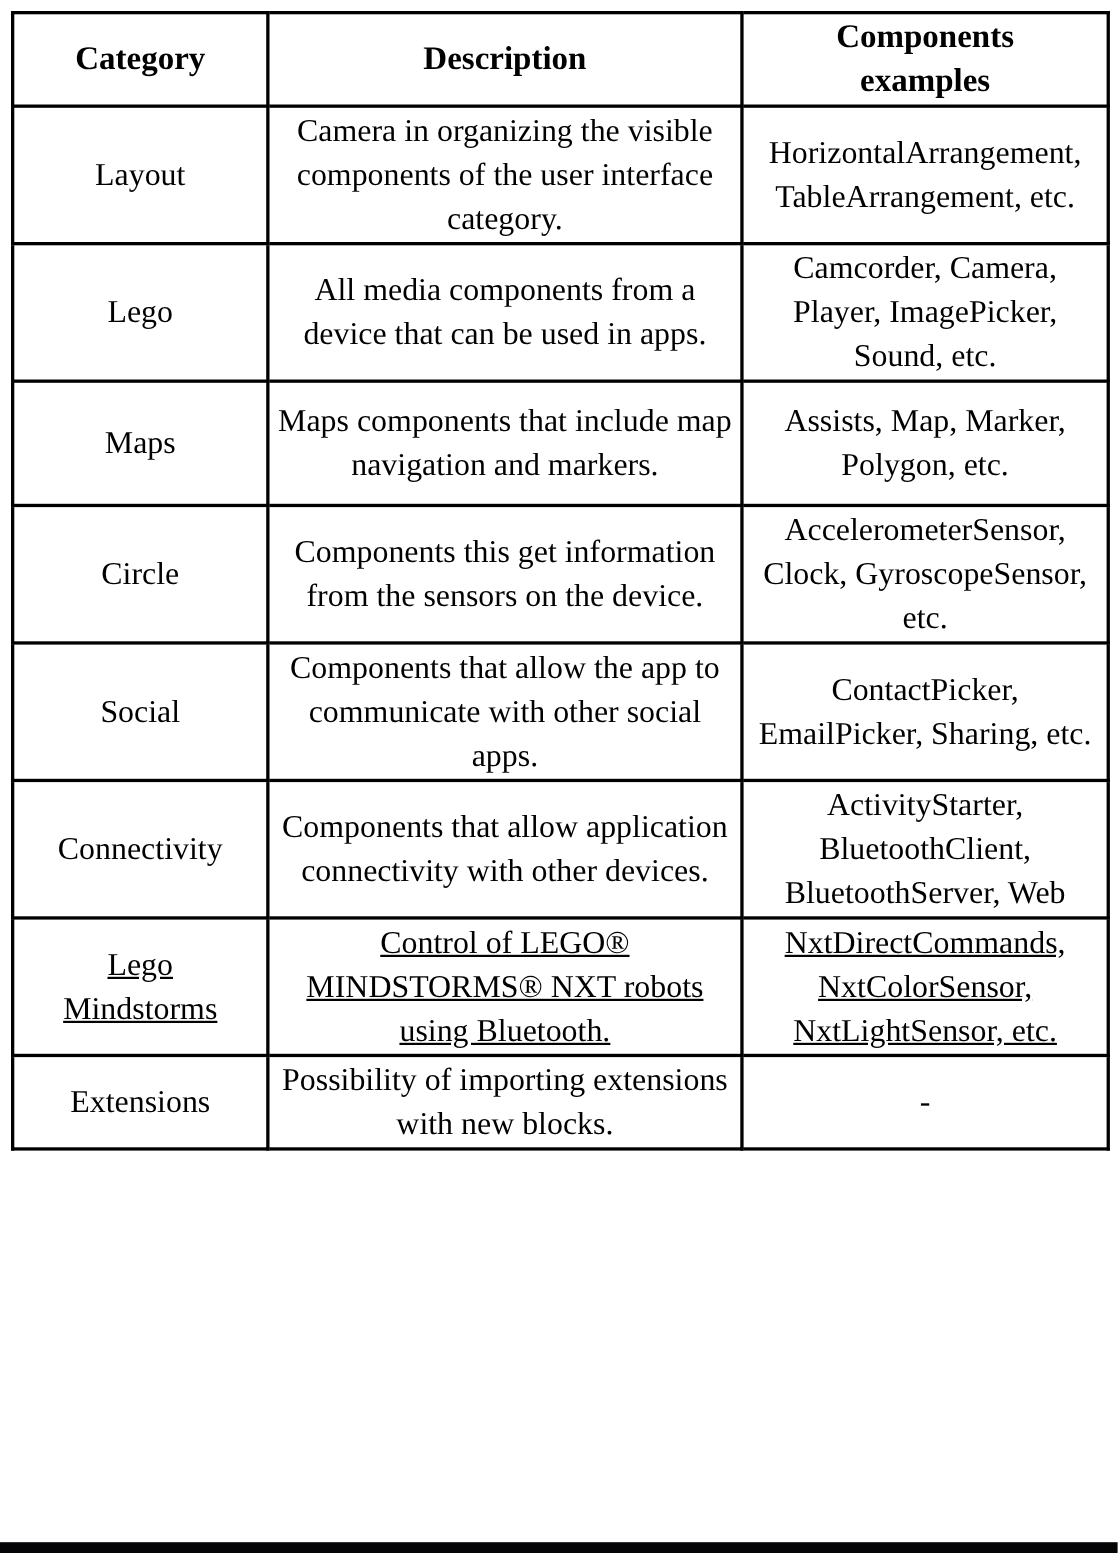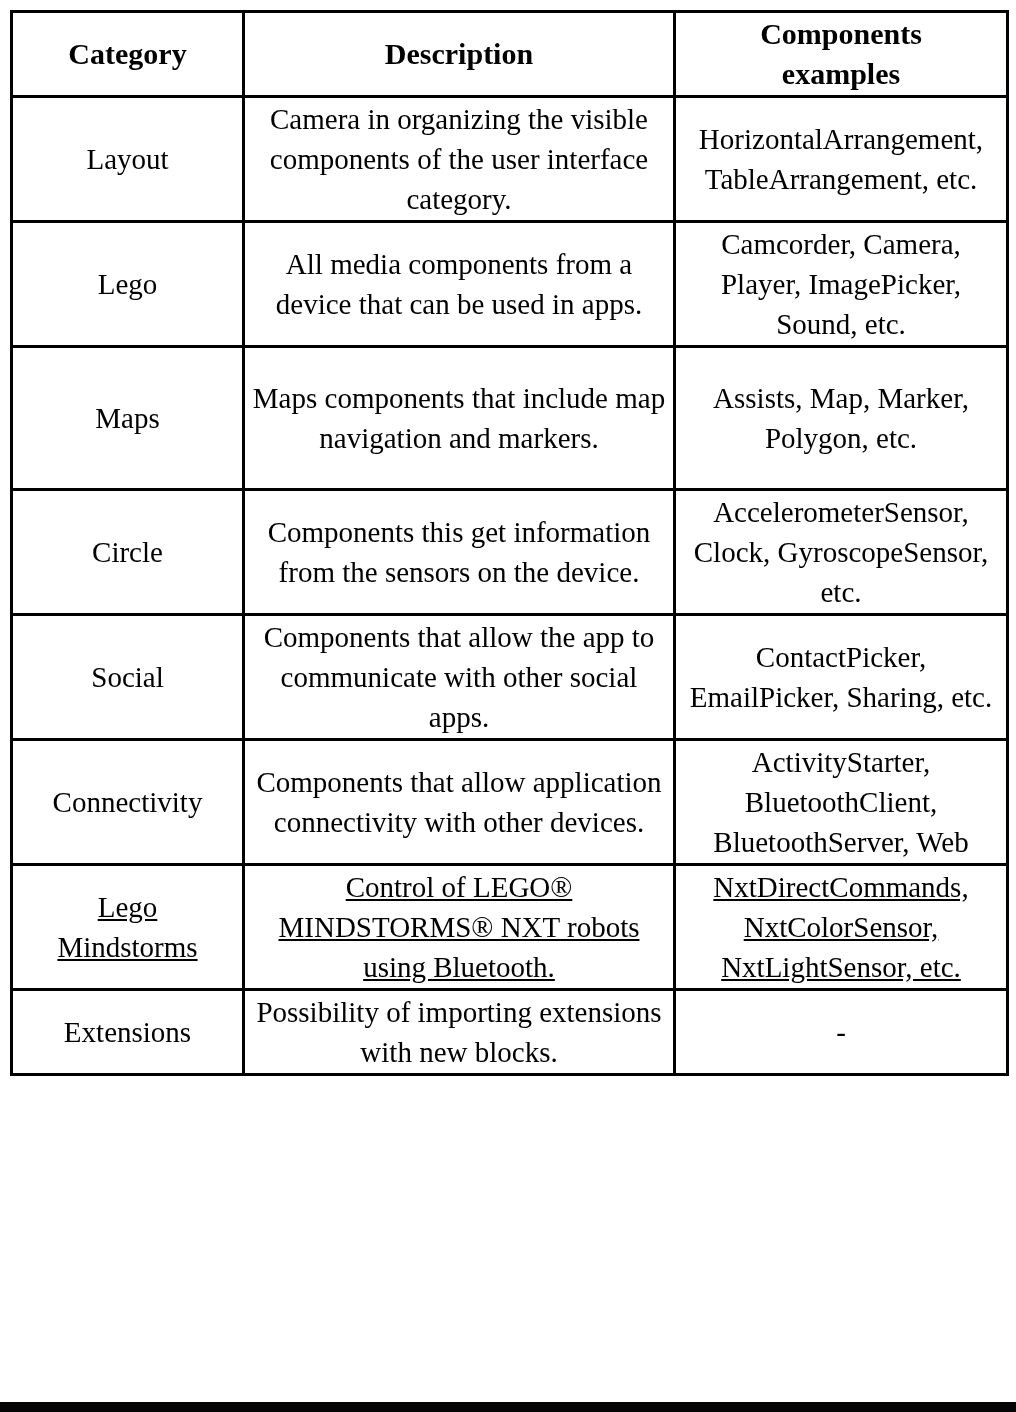--- a/index.html
+++ b/index.html
@@ -41,21 +41,21 @@
     font-weight: bold;
     font-size: 30px;
   }
   .pre { white-space: pre-line; }
   
   tr.r0  { height: 78px;  }
   tr.r1  { height: 125px; }
   tr.r2  { height: 115px; }
   tr.r3  { height: 120px; }
   tr.r4  { height: 115px; }
-  tr.r5  { height: 143px; }
+  tr.r5  { height: 113px; }
   tr.r6  { height: 118px; }
   tr.r7  { height: 120px; }
   tr.r8  { height: 125px; }
   tr.r9  { height: 120px; }
   tr.r10 { height: 117px; text-decoration: underline; }
   tr.r11 { height: 45px;  }
   tr.r12 { height: 77px;  }
   .bottom-bar {
     position: absolute;
     left: 0;

